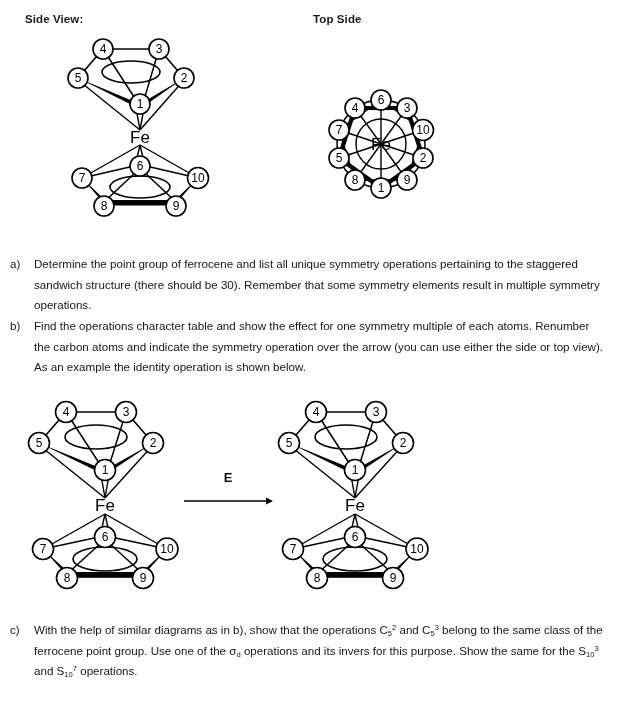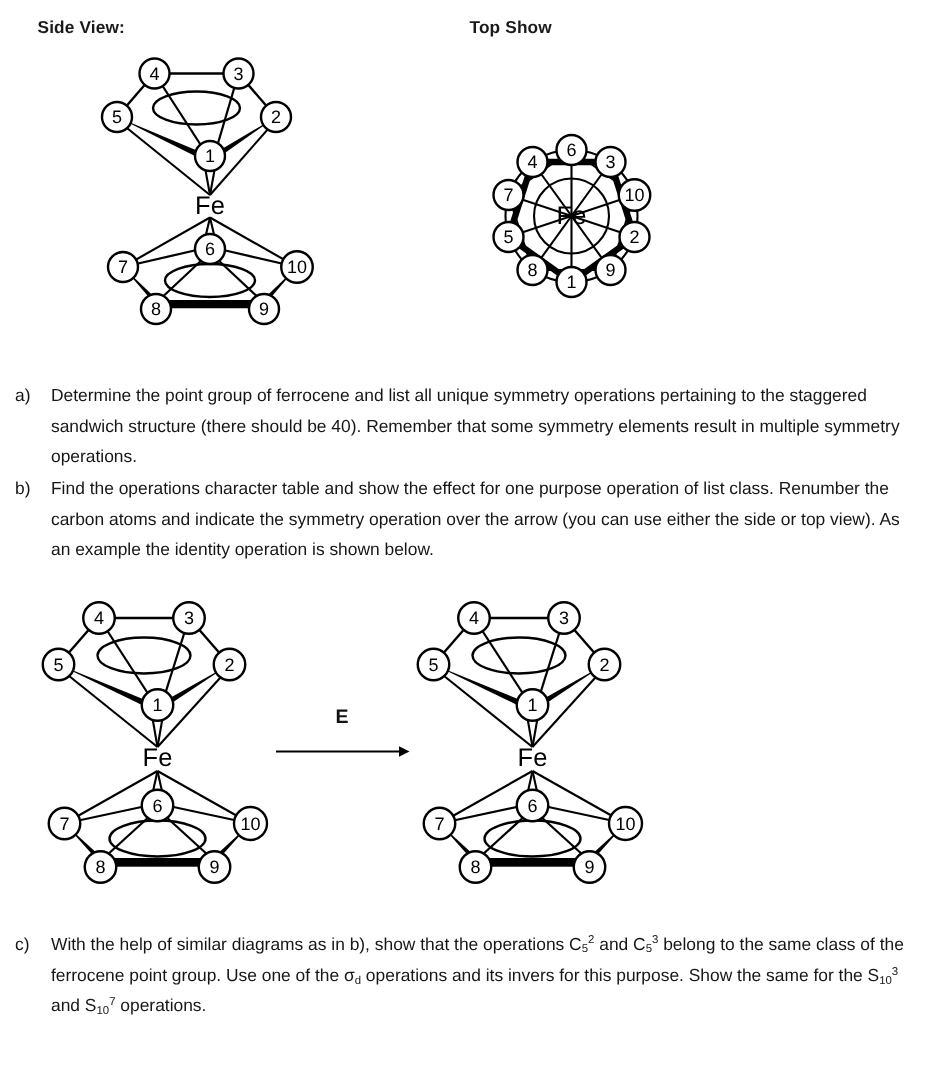--- a/index.html
+++ b/index.html
@@ -98,21 +98,21 @@
     text-anchor: middle;
     dominant-baseline: central;
   }
 </style>
 </head>
 <body>
 
 <div class="page">
 
   <div class="hdr" id="side-view-label">Side View:</div>
-  <div class="hdr" id="top-view-label">Top Show</div>
+  <div class="hdr" id="top-view-label">Top Side</div>
 
   <div class="diagram" id="side-view-diagram">
     <svg width="158" height="195" viewBox="0 0 158 195">
       <g stroke="#000" fill="none">
 
         <line x1="41" y1="19" x2="97" y2="19" stroke-width="1.6"></line>
         <line x1="41" y1="19" x2="16" y2="48" stroke-width="1.6"></line>
         <line x1="97" y1="19" x2="122" y2="48" stroke-width="1.6"></line>
 
         <path d="M 16 48 L 78 74 L 122 48 L 78 79 Z" fill="#000" stroke="none"></path>
@@ -230,28 +230,28 @@
         <circle cx="108" cy="52" r="10.5" fill="#fff" stroke="#000" stroke-width="1.6"></circle>
         <text class="atomtxt" x="108" y="52">10</text>
       </g>
       <text class="fetxt" x="66" y="66">Fe</text>
     </svg>
   </div>
 
   <div class="qblock" id="question-a">
     <div class="qrow">
       <div class="qmark">a)</div>
-      <div class="qtext">Determine the point group of ferrocene and list all unique symmetry operations pertaining to the staggered sandwich structure (there should be 40). Remember that some symmetry elements result in multiple symmetry operations.</div>
+      <div class="qtext">Determine the point group of ferrocene and list all unique symmetry operations pertaining to the staggered sandwich structure (there should be 30). Remember that some symmetry elements result in multiple symmetry operations.</div>
     </div>
   </div>
 
   <div class="qblock" id="question-b">
     <div class="qrow">
       <div class="qmark">b)</div>
-      <div class="qtext"><span>Find the operations character table and show the effect for </span><span class="u">one</span><span> purpose operation </span><span class="u">of list class</span><span>. Renumber the carbon atoms and indicate the symmetry operation over the arrow (you can use either the side or top view). As an example the identity operation is shown below.</span></div>
+      <div class="qtext"><span>Find the operations character table and show the effect for </span><span class="u">one</span><span> symmetry multiple </span><span class="u">of each atoms</span><span>. Renumber the carbon atoms and indicate the symmetry operation over the arrow (you can use either the side or top view). As an example the identity operation is shown below.</span></div>
     </div>
   </div>
 
   <div class="diagram" id="example-left-diagram">
     <svg width="168" height="205" viewBox="0 0 168 205">
       <g stroke="#000" fill="none">
         <line x1="44" y1="20" x2="104" y2="20" stroke-width="1.6"></line>
         <line x1="44" y1="20" x2="17" y2="51" stroke-width="1.6"></line>
         <line x1="104" y1="20" x2="131" y2="51" stroke-width="1.6"></line>
         <path d="M 17 51 L 83 78 L 131 51 L 83 83 Z" fill="#000" stroke="none"></path>

